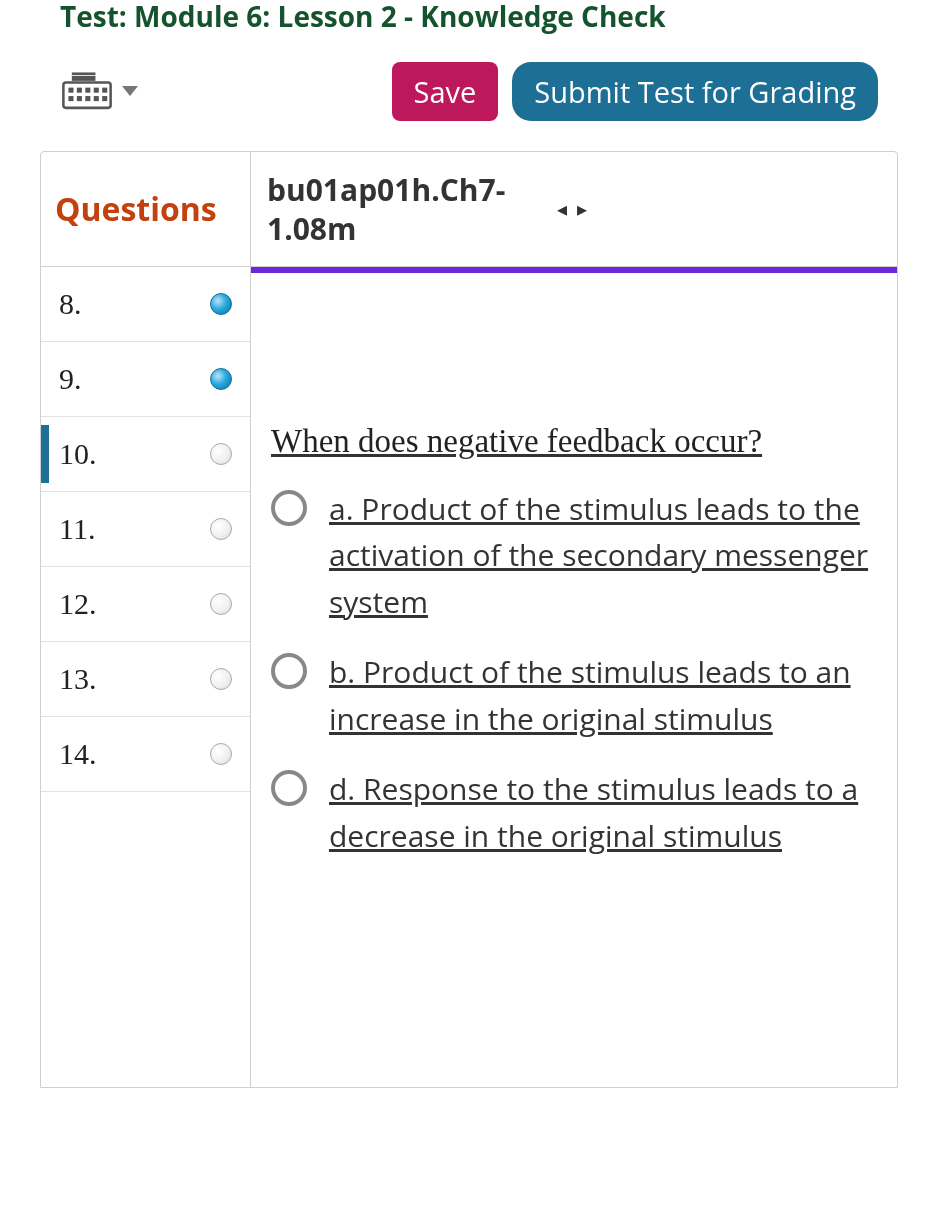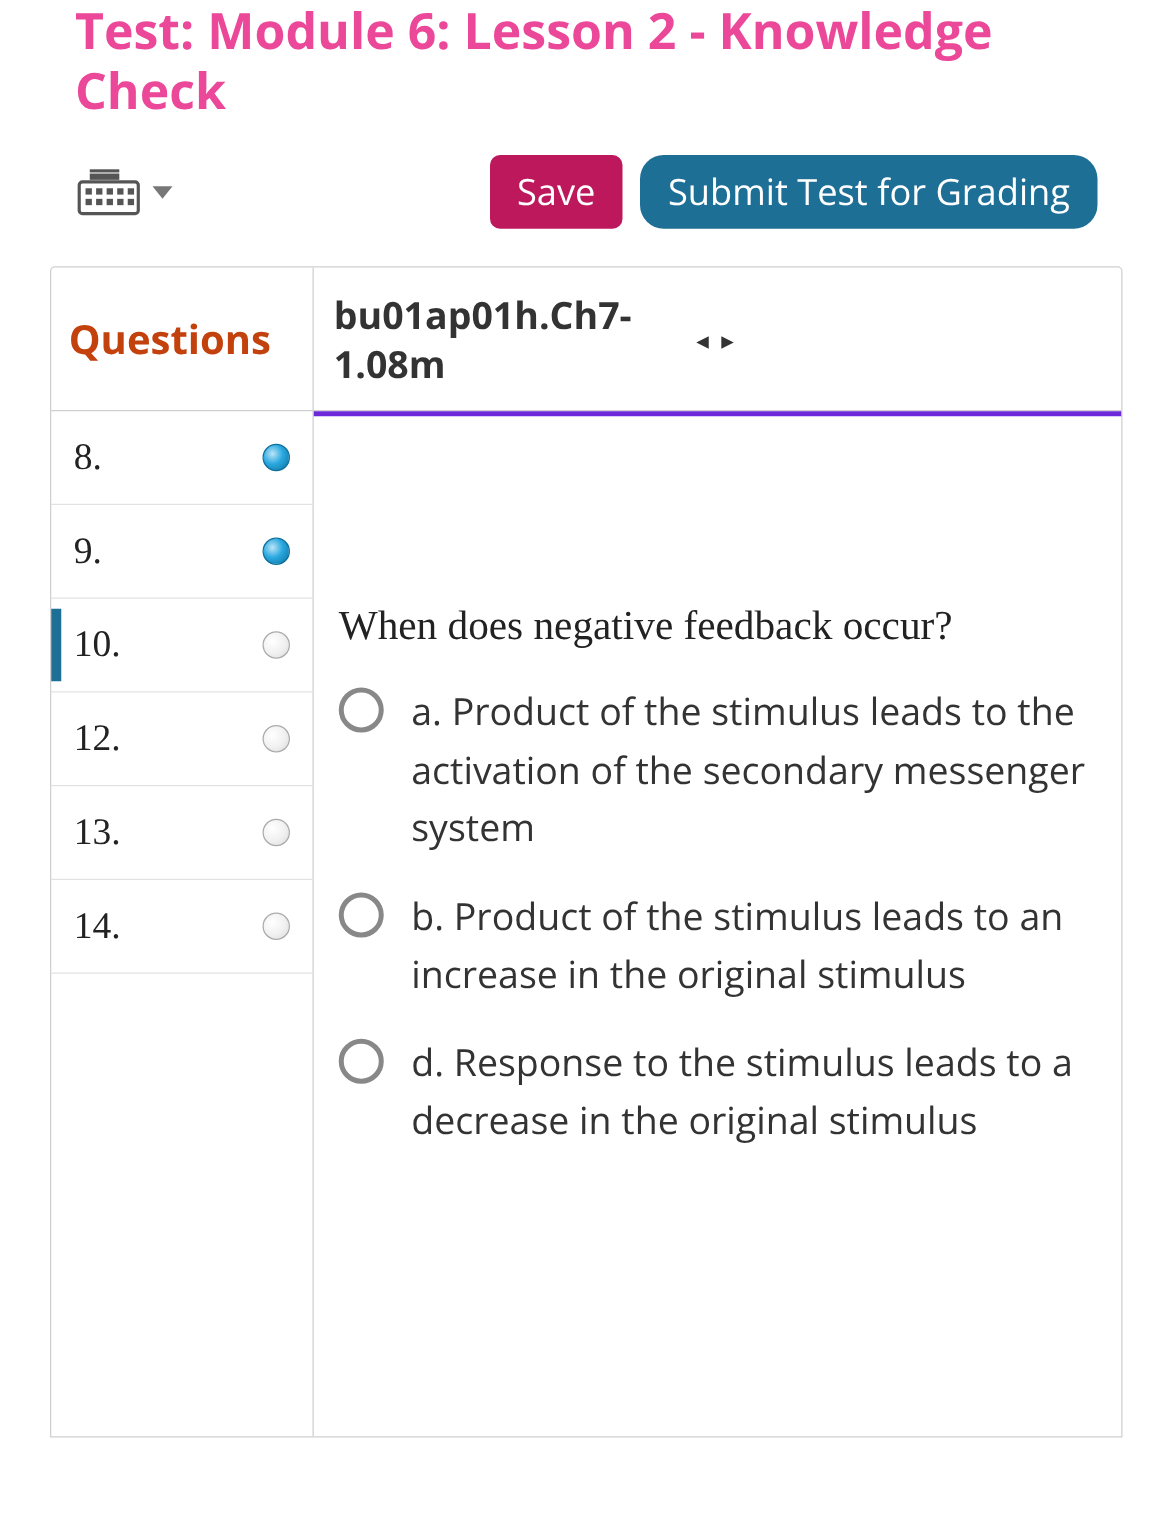--- a/index.html
+++ b/index.html
@@ -9,23 +9,23 @@
     font-family: "Open Sans", "Segoe UI", Arial, sans-serif;
     font-size: 16px;
     color: #333;
     background: #fff;
     width: 938px;
   }
   .page {
     padding: 0 20px 20px 20px;
   }
   .page-title {
-    color: #ec4899;
+    color: #14532d;
     font-weight: 700;
-    font-size: 40px;
+    font-size: 28px;
     line-height: 1.2;
     margin: 0 0 28px 0;
     padding: 0 40px 0 40px;
   }
   .toolbar {
     display: flex;
     align-items: center;
     padding: 0 40px 30px 40px;
   }
   .kb-icon-wrap {
@@ -146,23 +146,24 @@
     border:1px solid #aaa;
   }
   .q-item.current::before{
     content:"";
     position:absolute;
     left:0; top:8px; bottom:8px;
     width:8px;
     background:#1d6f96;
   }
   .main-area {
-    border-top: 4px solid #6d28d9;
+    border-top: 6px solid #6d28d9;
     padding: 150px 20px 30px 20px;
     font-size:30px;
+    text-decoration:underline;
   }
   .q-text {
     font-family: Georgia, "Times New Roman", serif;
     font-size:33px;
     color:#222;
     margin: 0 0 26px 0;
   }
   .opts { display:flex; flex-direction:column; gap:24px; }
   .opt {
     display:flex;
@@ -233,20 +234,24 @@
         </div>
         <div class="q-item">
           <span class="num">9.</span>
           <span class="dot"></span>
         </div>
         <div class="q-item current">
           <span class="num">10.</span>
           <span class="dot empty"></span>
         </div>
         <div class="q-item">
+          <span class="num">11.</span>
+          <span class="dot empty"></span>
+        </div>
+        <div class="q-item">
           <span class="num">12.</span>
           <span class="dot empty"></span>
         </div>
         <div class="q-item">
           <span class="num">13.</span>
           <span class="dot empty"></span>
         </div>
         <div class="q-item">
           <span class="num">14.</span>
           <span class="dot empty"></span>

